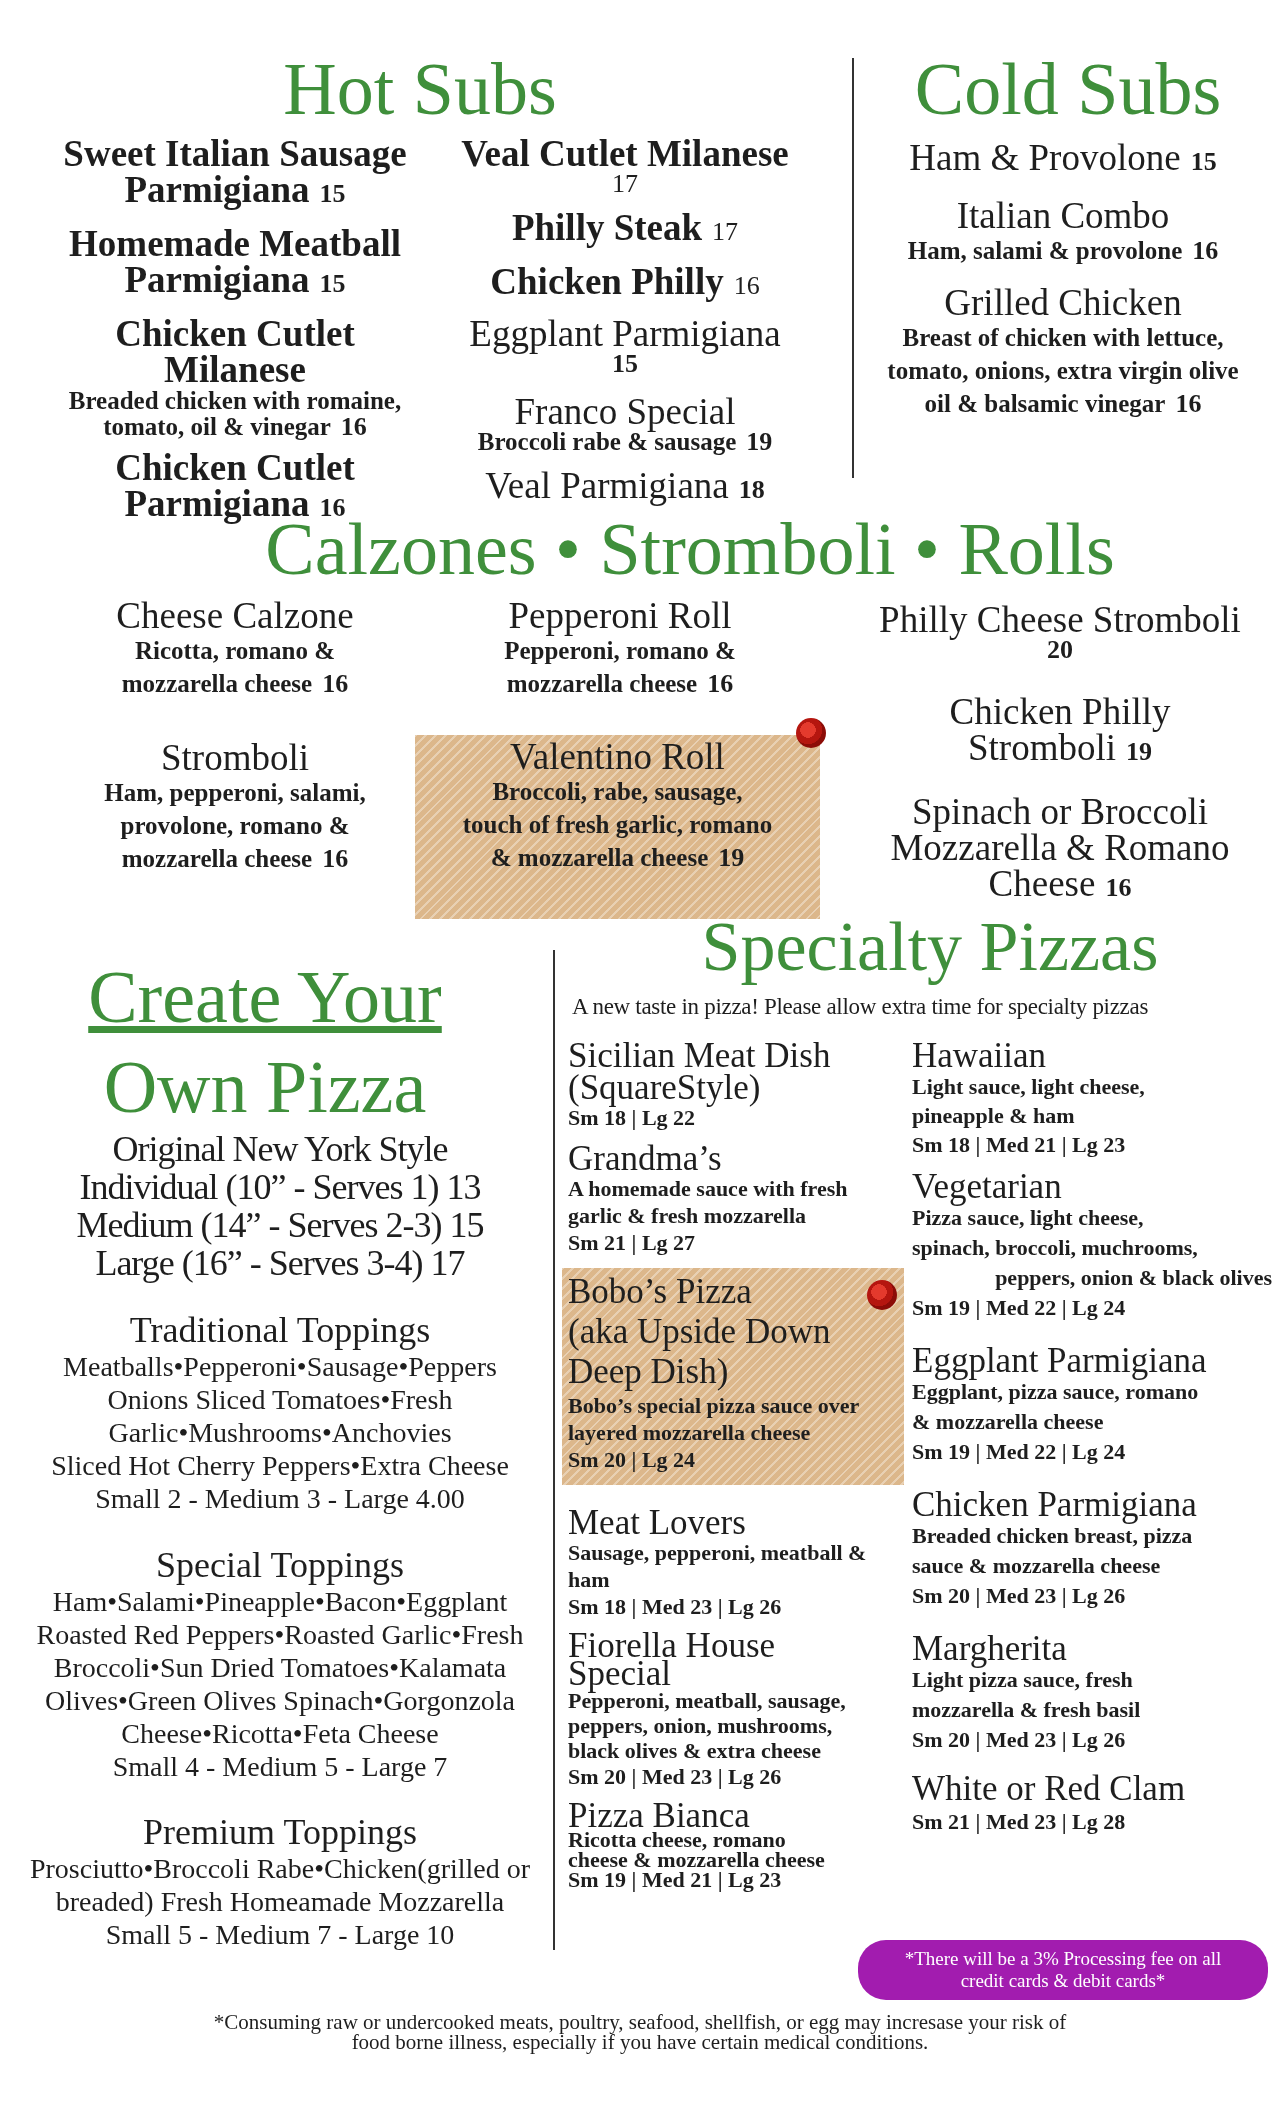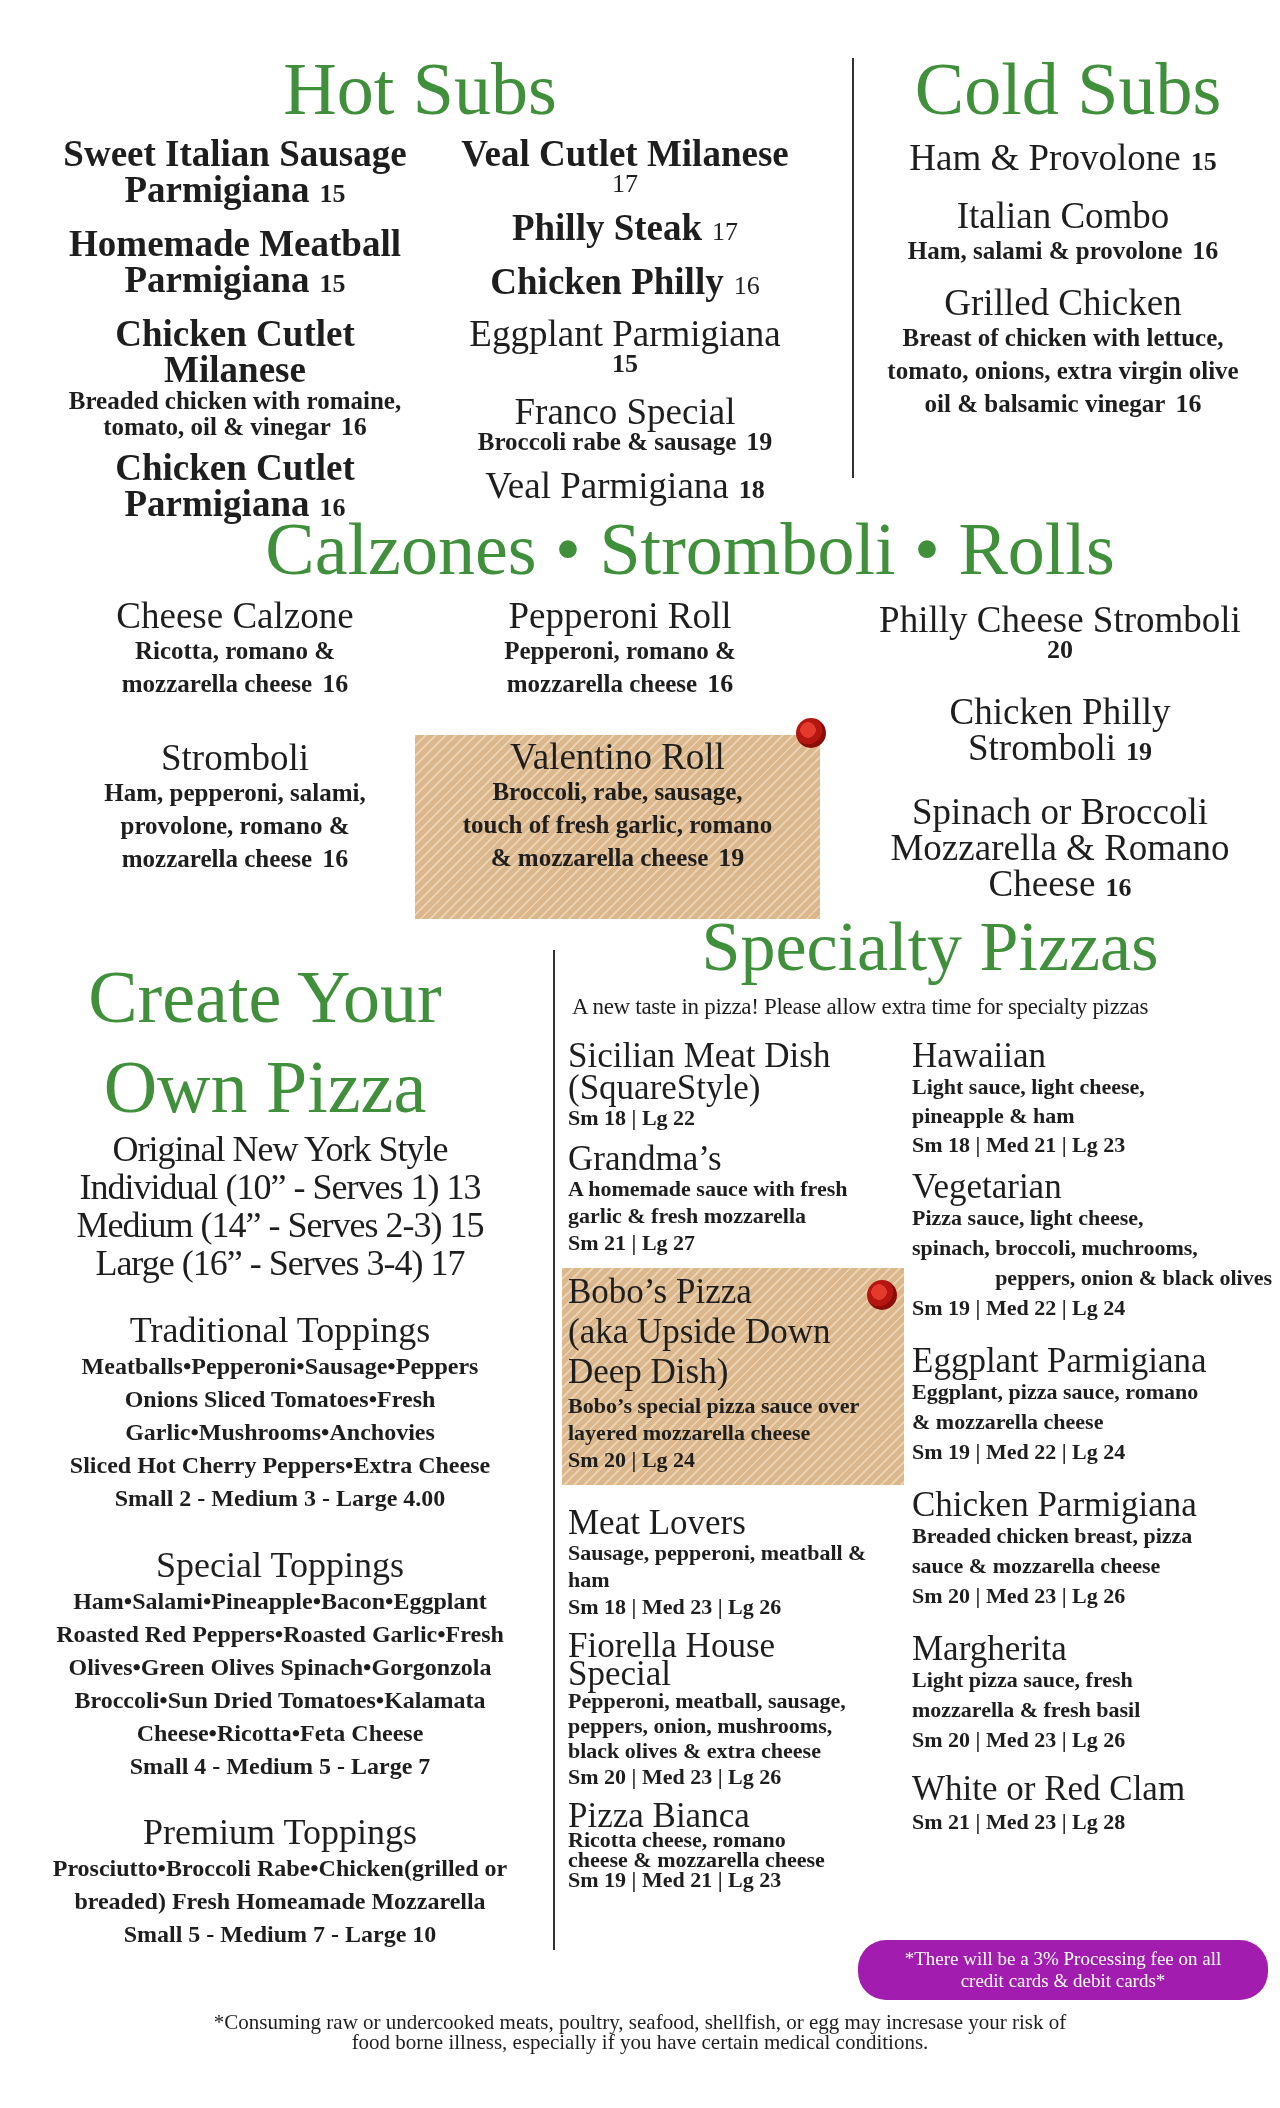--- a/index.html
+++ b/index.html
@@ -17,21 +17,21 @@
   .vline { position:absolute; width:2px; background:#333; }
   .hatch { background-color:#dcb78b;
     background-image: repeating-linear-gradient(135deg, rgba(255,255,255,0.35) 0 2px, rgba(255,255,255,0) 2px 7px); }
   .rose { position:absolute; width:30px; height:30px; border-radius:50%;
     background: radial-gradient(circle at 40% 40%, #e43a2d 0 30%, #b5160f 31% 55%, #8c0c07 56% 100%); }
   .sp-name { font-size:35px; line-height:32px; }
   .sp-desc { font-size:22px; font-weight:bold; line-height:27px; }
   .sp-price { font-size:22px; font-weight:bold; line-height:27px; }
   .sp-item { margin-bottom:12px; }
   .topping-title { font-size:36px; line-height:40px; }
-  .topping-line { font-size:24px; font-weight:bold; line-height:33px; }
+  .topping-line { font-size:28px; font-weight:normal; line-height:33px; }
   .pill { position:absolute; background:#a21caf; color:#fff; border-radius:28px; text-align:center;
     font-size:19px; line-height:22px; padding:8px 10px; }
   .footnote { font-size:21px; line-height:20px; text-align:center; }
 </style>
 </head>
 <body>
 
 <h1 class="abs h-title green" style="left:200px; top:52px; width:440px; font-size:74px;">Hot Subs</h1>
 
 <div class="abs c" style="left:40px; top:136px; width:390px;">
@@ -146,21 +146,21 @@
   <div class="item-name"><span>Stromboli</span><span class="price">19</span></div>
 </div>
 
 <div class="abs c" style="left:850px; top:794px; width:420px;">
   <div class="item-name">Spinach or Broccoli</div>
   <div class="item-name">Mozzarella &amp; Romano</div>
   <div class="item-name"><span>Cheese</span><span class="price">16</span></div>
 </div>
 
 <h1 class="abs h-title green" style="left:40px; top:952px; width:450px; font-size:74px; line-height:90px;">
-  <span style="display:block;">Create Your</span>
+  <span style="display:block;text-decoration:underline;">Create Your</span>
   <span style="display:block;">Own Pizza</span>
 </h1>
 
 <div class="abs c" style="left:20px; top:1130px; width:520px; font-size:36px; line-height:38px; letter-spacing:-1px;">
   <div>Original New York Style</div>
   <div>Individual (10” - Serves 1) 13</div>
   <div>Medium (14” - Serves 2-3) 15</div>
   <div>Large (16” - Serves 3-4) 17</div>
 </div>
 
@@ -170,22 +170,22 @@
   <div class="topping-line">Onions Sliced Tomatoes•Fresh</div>
   <div class="topping-line">Garlic•Mushrooms•Anchovies</div>
   <div class="topping-line">Sliced Hot Cherry Peppers•Extra Cheese</div>
   <div class="topping-line">Small  2 - Medium  3 - Large 4.00</div>
 </div>
 
 <div class="abs c" style="left:20px; top:1545px; width:520px;">
   <div class="topping-title">Special Toppings</div>
   <div class="topping-line">Ham•Salami•Pineapple•Bacon•Eggplant</div>
   <div class="topping-line">Roasted Red Peppers•Roasted Garlic•Fresh</div>
+  <div class="topping-line">Broccoli•Sun Dried Tomatoes•Kalamata</div>
   <div class="topping-line">Olives•Green Olives Spinach•Gorgonzola</div>
-  <div class="topping-line">Broccoli•Sun Dried Tomatoes•Kalamata</div>
   <div class="topping-line">Cheese•Ricotta•Feta Cheese</div>
   <div class="topping-line">Small 4 - Medium 5 - Large 7</div>
 </div>
 
 <div class="abs c" style="left:20px; top:1812px; width:520px;">
   <div class="topping-title">Premium Toppings</div>
   <div class="topping-line">Prosciutto•Broccoli Rabe•Chicken(grilled or</div>
   <div class="topping-line">breaded) Fresh Homeamade Mozzarella</div>
   <div class="topping-line">Small 5  - Medium 7 - Large 10</div>
 </div>

